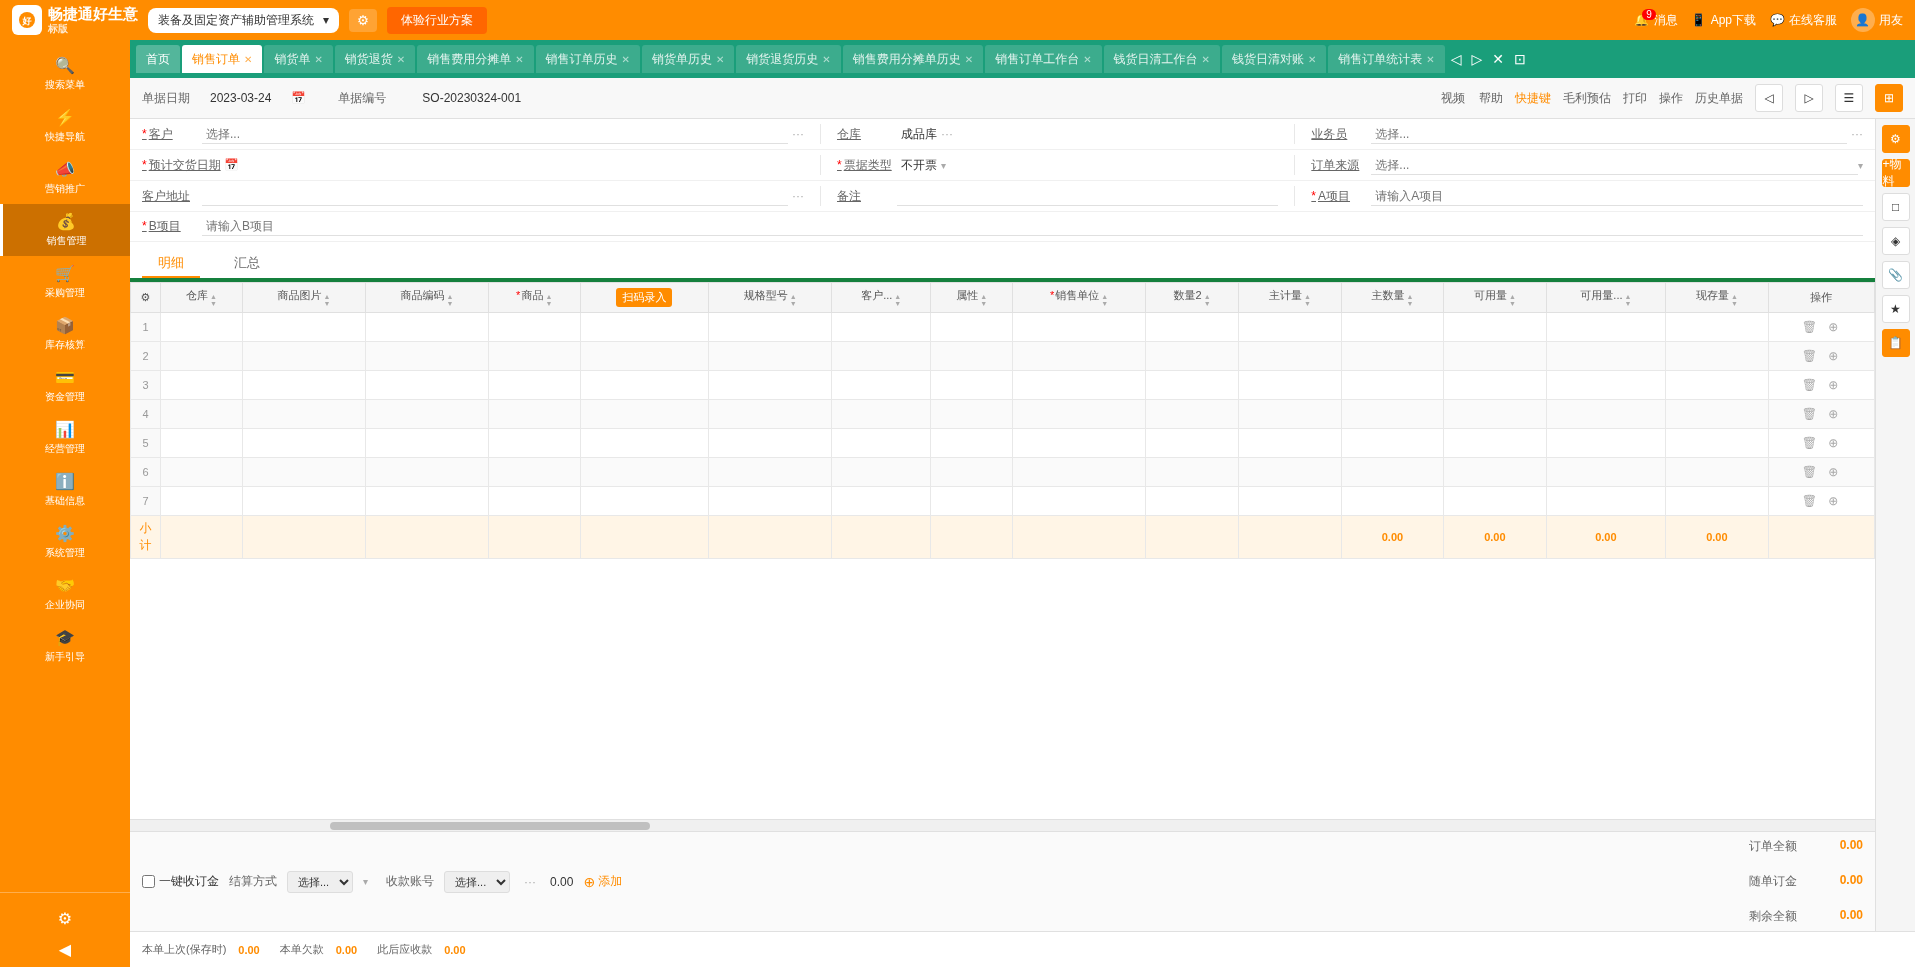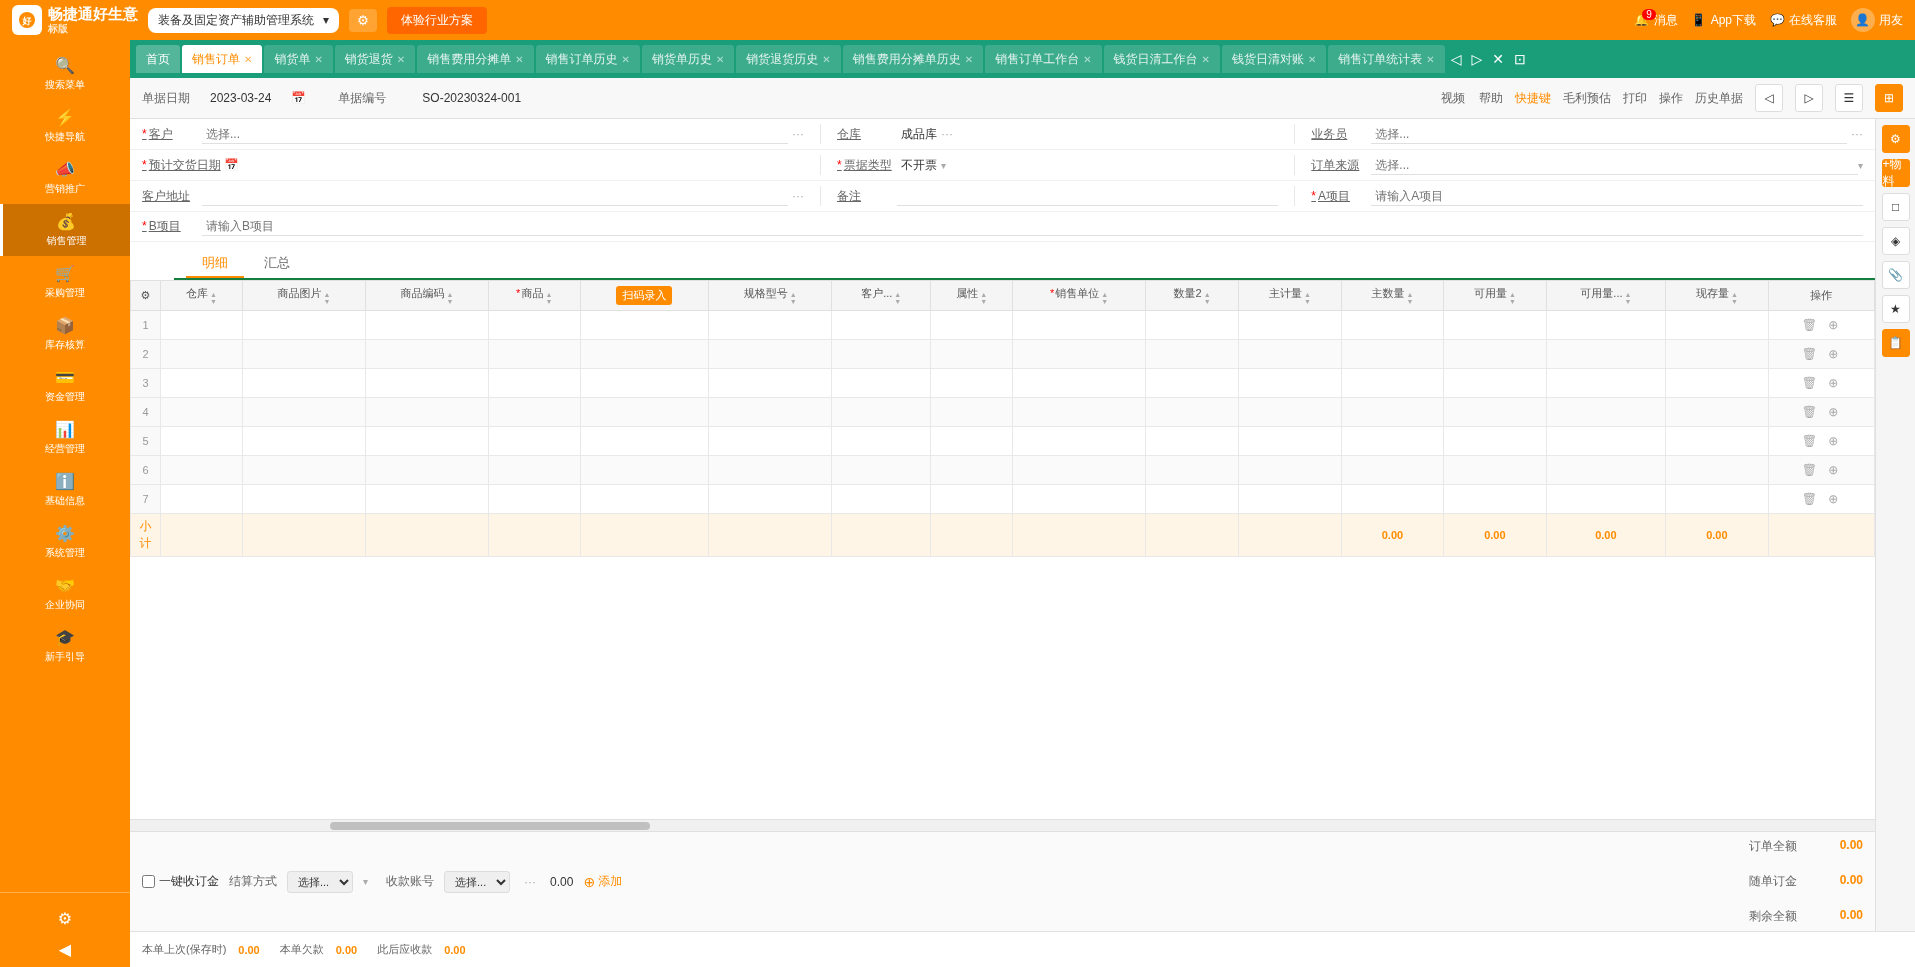--- a/index.html
+++ b/index.html
@@ -56,21 +56,21 @@
     .form-row { display: flex; align-items: center; padding: 5px 12px; border-bottom: 1px solid #f0f0f0; gap: 0; flex-shrink: 0; }
     .form-field { display: flex; align-items: center; flex: 1; min-width: 0; }
     .field-label { color: #666; white-space: nowrap; min-width: 60px; font-size: 12px; text-decoration: underline; }
     .field-label.required::before { content: '*'; color: red; margin-right: 2px; }
     .field-input { flex: 1; border: none; border-bottom: 1px solid #e0e0e0; padding: 2px 4px; font-size: 12px; color: #ccc; outline: none; background: transparent; min-width: 0; }
     .field-more { color: #aaa; margin-left: 4px; cursor: pointer; }
     .field-divider { width: 1px; background: #e8e8e8; height: 20px; margin: 0 16px; }
     .select-arrow { color: #aaa; cursor: pointer; font-size: 10px; }
 
     
-    .form-tabs { display: flex; padding: 8px 12px 0; border-bottom: 2px solid #15803d; gap: 4px; flex-shrink: 0; margin-left: 44px; }
+    .form-tabs { display: flex; padding: 8px 12px 0; border-bottom: 4px solid #15803d; gap: 18px; flex-shrink: 0; }
     .form-tab { padding: 4px 16px; font-size: 13px; cursor: pointer; border-bottom: 2px solid transparent; color: #666; }
     .form-tab.active { color: #ff8c00; border-bottom: 2px solid #ff8c00; font-weight: 500; }
 
     
     .table-wrapper { flex: 1; overflow: auto; }
     .data-table { width: 100%; border-collapse: collapse; }
     .data-table th { background: #f5f5f5; border: 1px solid #e0e0e0; padding: 5px 6px; font-size: 11px; font-weight: 500; color: #555; white-space: nowrap; text-align: center; position: sticky; top: 0; z-index: 2; }
     .data-table th.orange-text { color: #ff6600; }
     .data-table th .sort-icons { display: inline-flex; flex-direction: column; gap: 0; margin-left: 2px; }
     .data-table th .sort-icon { font-size: 7px; line-height: 1; color: #aaa; }

